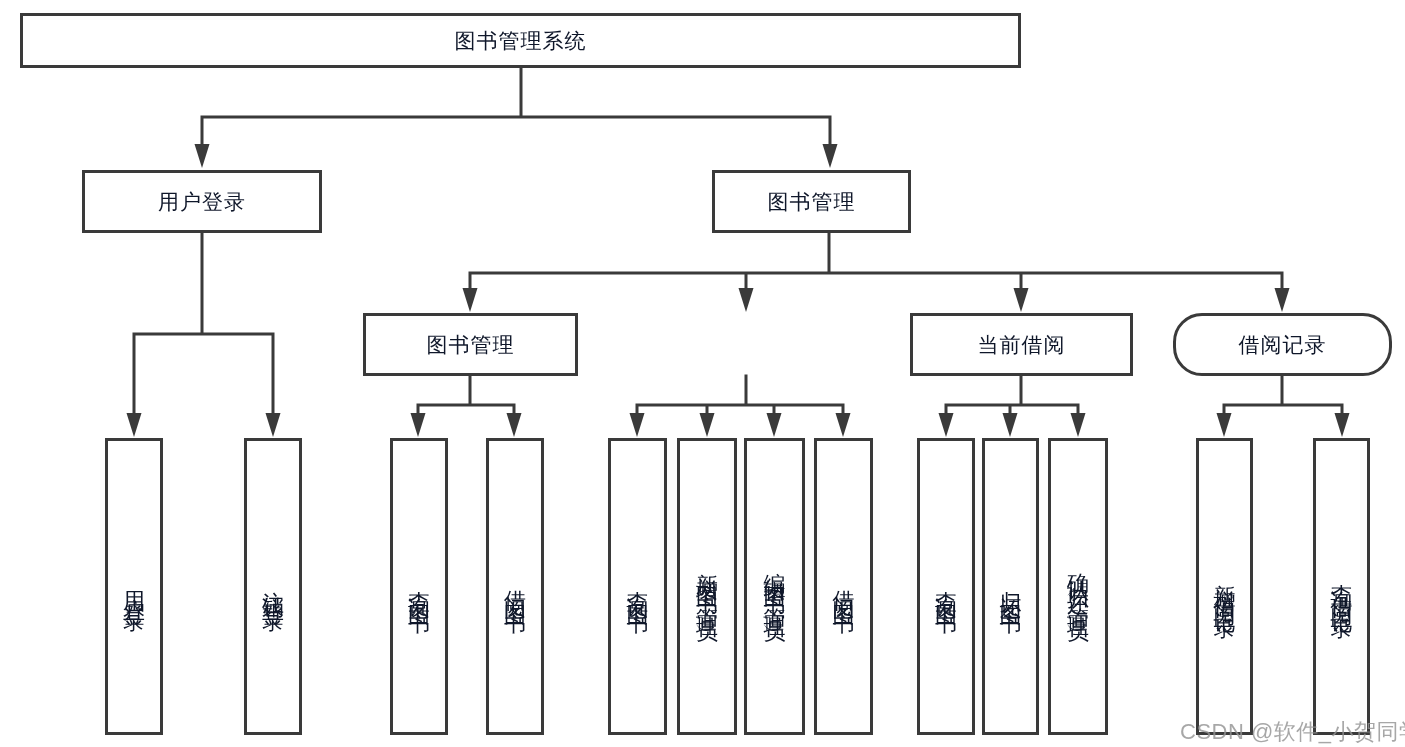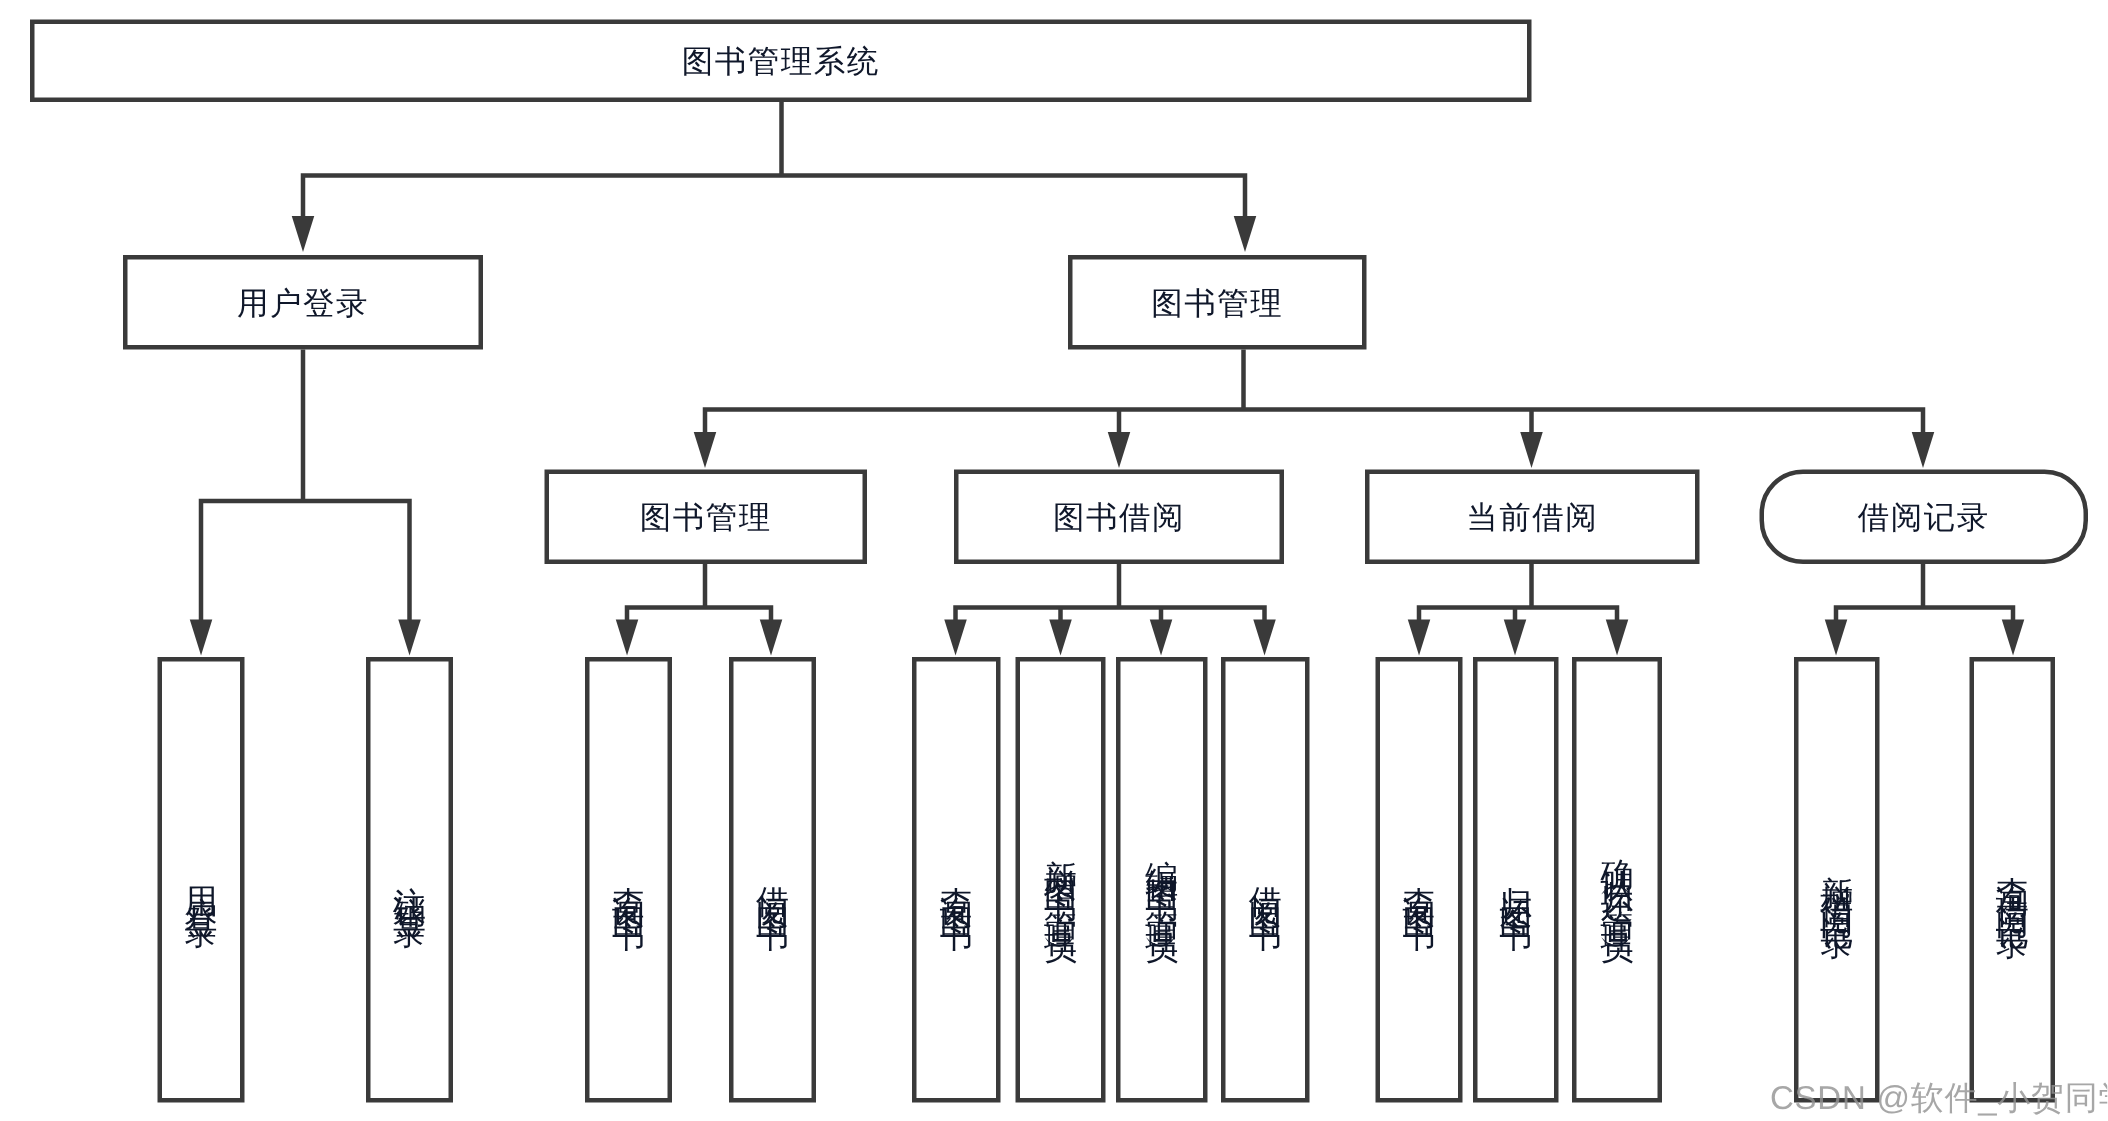--- a/index.html
+++ b/index.html
@@ -88,23 +88,20 @@
       </div>
       <div class="node" style="left: 82px; top: 170px; width: 240px; height: 63px;">
         <span class="label">用户登录</span>
       </div>
       <div class="node" style="left: 712px; top: 170px; width: 199px; height: 63px;">
         <span class="label">图书管理</span>
       </div>
       <div class="node" style="left: 363px; top: 313px; width: 215px; height: 63px;">
         <span class="label">图书管理</span>
       </div>
-      <div class="node" style="left: 636px; top: 313px; width: 220px; height: 63px;">
-        <span class="label">图书借阅</span>
-      </div>
       <div class="node" style="left: 910px; top: 313px; width: 223px; height: 63px; justify-content: center;">
         <span class="label">当前借阅</span>
       </div>
       <div class="node" style="left: 1173px; top: 313px; width: 219px; height: 63px; border-radius: 29px;">
         <span class="label">借阅记录</span>
       </div>
       <div class="node vertical" style="left: 105px; top: 438px; width: 58px; height: 297px;">
         <span class="label">用户登录</span>
       </div>
       <div class="node vertical" style="left: 244px; top: 438px; width: 58px; height: 297px;">

